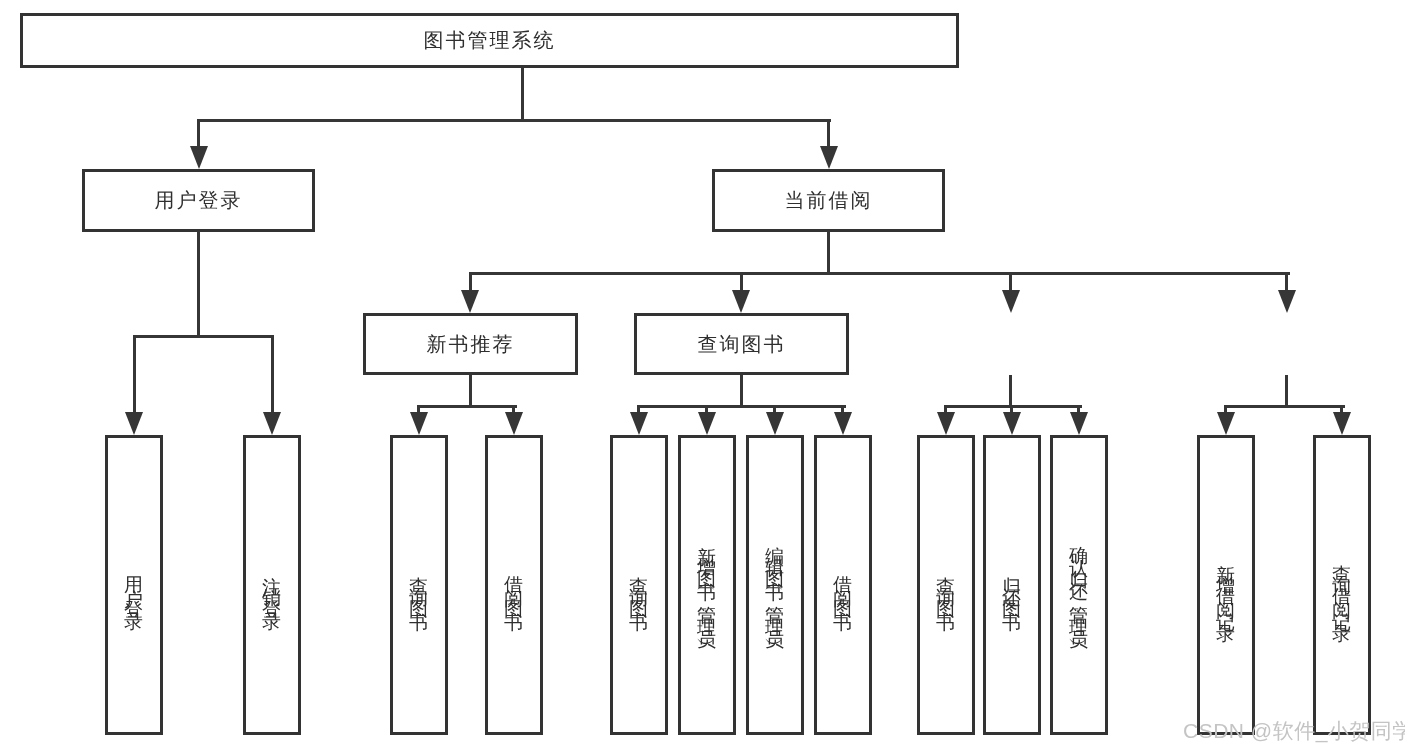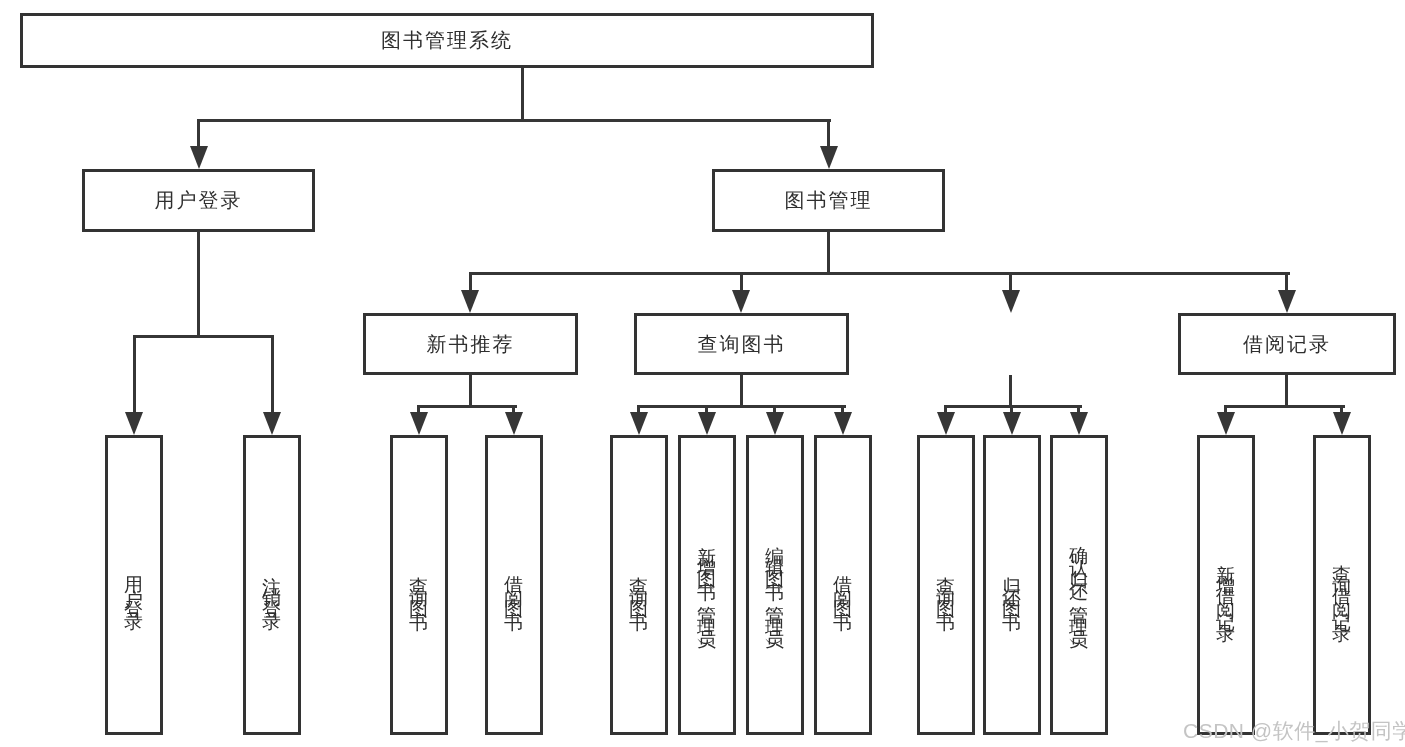--- a/index.html
+++ b/index.html
@@ -29,31 +29,31 @@
   .watermark{
     position:absolute;top:717px;left:1183px;z-index:10;
     font-size:21px;color:#c4c4c4;letter-spacing:0.5px;white-space:nowrap;
   }
 </style>
 </head>
 <body>
 
 <div class="canvas">
 
-  <div class="box" style="left:20px;top:13px;width:854px;height:55px;font-family:Liberation Serif, serif;">图书管理系统</div>
+  <div class="box" style="left:20px;top:13px;width:939px;height:55px;font-family:Liberation Serif, serif;">图书管理系统</div>
 
   <div class="vline" style="left:521px;top:68px;height:51px;"></div>
   <div class="hline" style="left:197px;top:119px;width:634px;"></div>
   <div class="vline" style="left:197px;top:119px;height:27px;"></div>
   <div class="tri" style="left:190px;top:146px;"></div>
   <div class="vline" style="left:827px;top:119px;height:27px;"></div>
   <div class="tri" style="left:820px;top:146px;"></div>
 
   <div class="box" style="left:82px;top:169px;width:233px;height:63px;">用户登录</div>
-  <div class="box" style="left:712px;top:169px;width:233px;height:63px;">图书管理</div>
+  <div class="box" style="left:712px;top:169px;width:233px;height:63px;">当前借阅</div>
 
   <div class="vline" style="left:197px;top:231px;height:104px;"></div>
   <div class="hline" style="left:133px;top:335px;width:141px;"></div>
   <div class="vline" style="left:133px;top:335px;height:77px;"></div>
   <div class="tri" style="left:125px;top:412px;"></div>
   <div class="vline" style="left:271px;top:335px;height:77px;"></div>
   <div class="tri" style="left:263px;top:412px;"></div>
 
   <div class="vline" style="left:827px;top:231px;height:41px;"></div>
   <div class="hline" style="left:469px;top:272px;width:821px;"></div>
@@ -61,21 +61,20 @@
   <div class="tri" style="left:461px;top:290px;"></div>
   <div class="vline" style="left:740px;top:272px;height:18px;"></div>
   <div class="tri" style="left:732px;top:290px;"></div>
   <div class="vline" style="left:1009px;top:272px;height:18px;"></div>
   <div class="tri" style="left:1002px;top:290px;"></div>
   <div class="vline" style="left:1285px;top:272px;height:18px;"></div>
   <div class="tri" style="left:1278px;top:290px;"></div>
 
   <div class="box" style="left:363px;top:313px;width:215px;height:62px;text-align:right;">新书推荐</div>
   <div class="box" style="left:634px;top:313px;width:215px;height:62px;">查询图书</div>
-  <div class="box" style="left:1178px;top:313px;width:218px;height:62px;">借阅记录</div>
 
   <div class="vline" style="left:469px;top:375px;height:30px;"></div>
   <div class="hline" style="left:418px;top:405px;width:99px;"></div>
   <div class="vline" style="left:417px;top:405px;height:7px;"></div>
   <div class="tri" style="left:410px;top:412px;"></div>
   <div class="vline" style="left:512px;top:405px;height:7px;"></div>
   <div class="tri" style="left:505px;top:412px;"></div>
 
   <div class="vline" style="left:740px;top:375px;height:30px;"></div>
   <div class="hline" style="left:638px;top:405px;width:208px;"></div>

